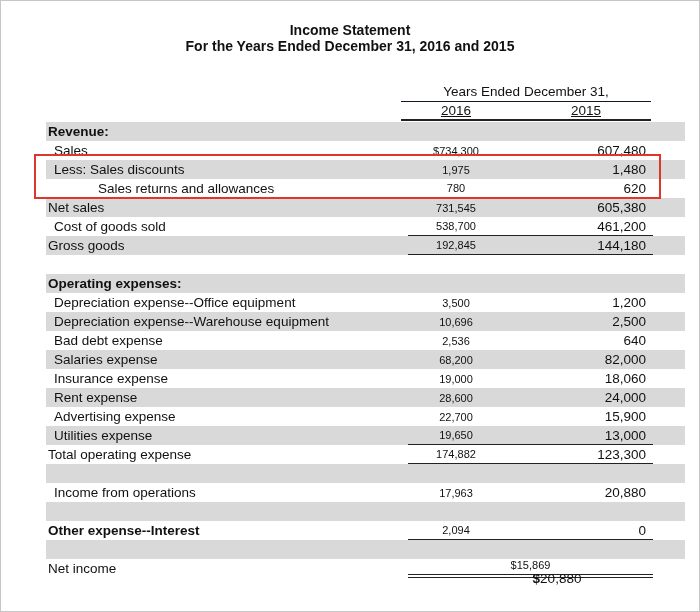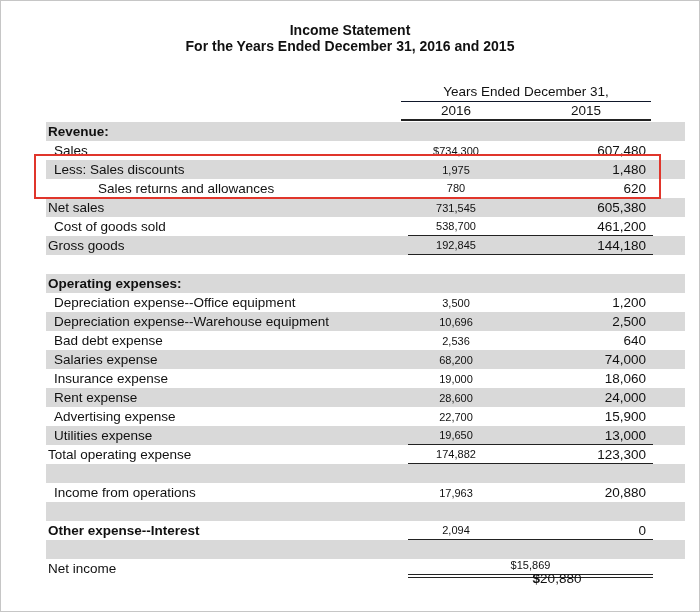--- a/index.html
+++ b/index.html
@@ -23,21 +23,21 @@
   .tablewrap { margin-left: 45px; width: 639px; margin-top: 30px; }
 
   
   .chead { margin-left: 355px; width: 250px; font-size: 13.5px; }
   .chead .group {
     text-align: center; line-height: 16px;
     border-bottom: 1px solid #0f172a; padding-bottom: 1px;
   }
   .chead .years {
     display: flex; line-height: 15px; padding-top: 1px;
-    border-bottom: 2px solid #222; padding-bottom: 1px;
+    border-bottom: 2px solid #222; padding-bottom: 1px; text-decoration: underline;
   }
   .chead .y16 { margin-left: 10px; width: 90px; text-align: center; }
   .chead .y15 { margin-left: 35px; width: 100px; text-align: center; }
 
   
   #rows { margin-top: 1px; }
   .row { display: flex; height: 19px; align-items: stretch; }
   .row.gray { background: #d9d9d9; }
   .label {
     flex: 1; font-size: 13.5px; line-height: 19px;
@@ -189,21 +189,21 @@
               <div class="c16">2,536</div>
               <div class="c15">640</div>
             </div>
           </div>
         </div>
         <div class="row gray">
           <div class="label ind1">Salaries expense</div>
           <div class="nums">
             <div class="inner">
               <div class="c16">68,200</div>
-              <div class="c15">74,000</div>
+              <div class="c15">82,000</div>
             </div>
           </div>
         </div>
         <div class="row">
           <div class="label ind1">Insurance expense</div>
           <div class="nums">
             <div class="inner">
               <div class="c16">19,000</div>
               <div class="c15">18,060</div>
             </div>

